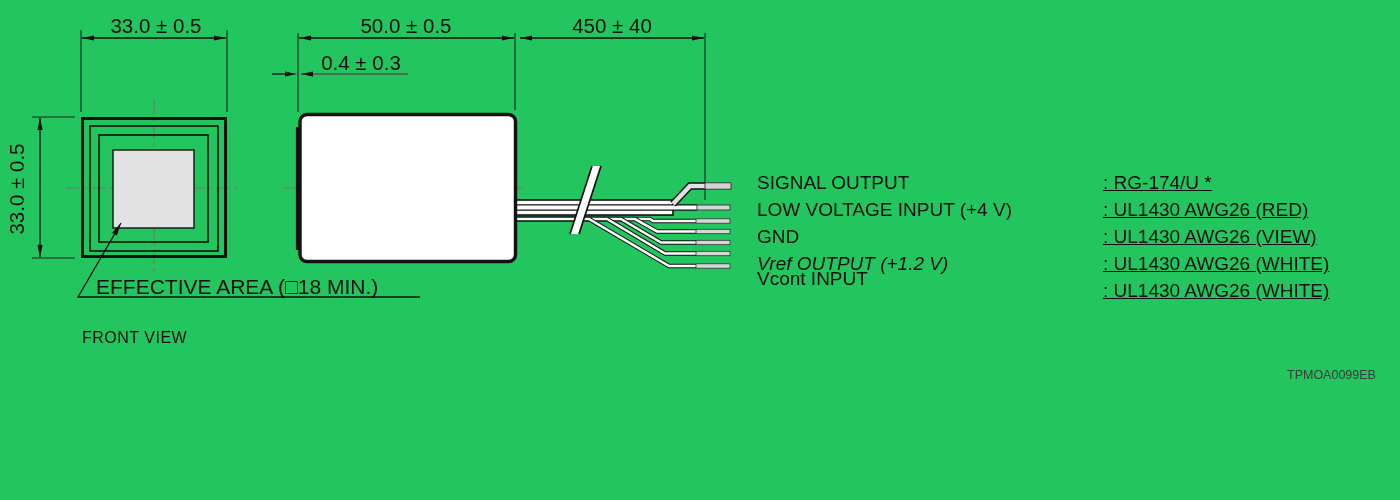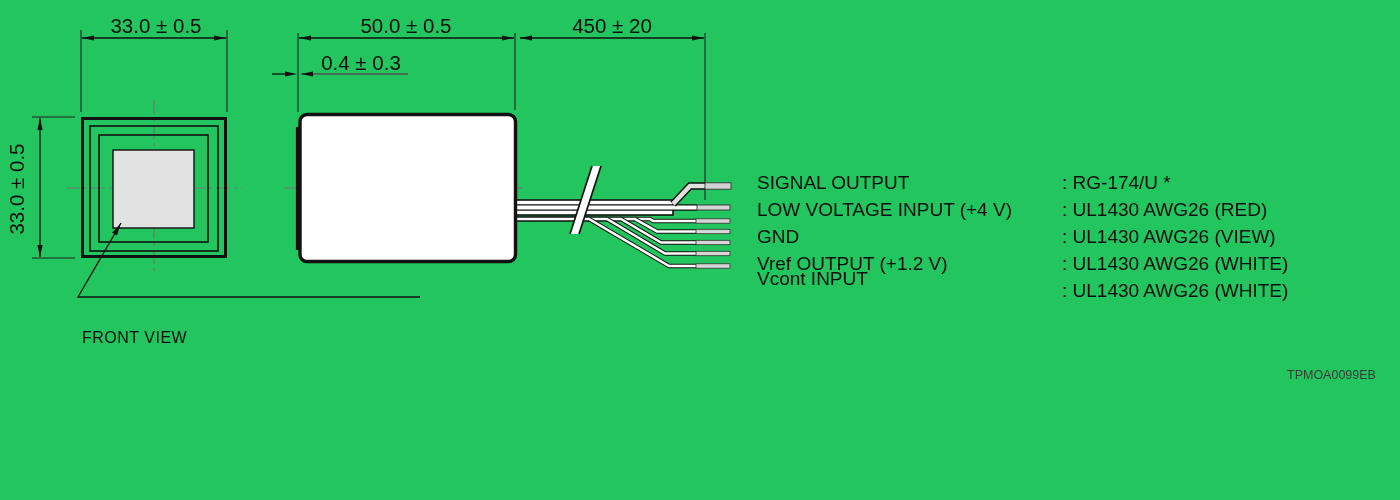--- a/index.html
+++ b/index.html
@@ -7,21 +7,21 @@
     position:relative;width:1400px;height:500px;background:#22c55e;overflow:hidden;
     font-family:"Liberation Sans","DejaVu Sans",sans-serif;color:#0f0f0f;
   }
   #drawing-svg{position:absolute;left:0;top:0;}
   .txt{position:absolute;white-space:nowrap;font-size:19px;line-height:26px;color:#0f0f0f;}
   .dim{font-size:20.5px;text-align:center;}
   .rot{transform:rotate(-90deg);transform-origin:center;}
   .viewlabel{font-size:16px;letter-spacing:0.5px;}
   .eff{font-size:21px;}
   .wire-row .name{position:absolute;left:757px;}
-  .wire-row .spec{position:absolute;left:1062px;}
+  .wire-row .spec{position:absolute;left:1103px;text-decoration:underline;}
   .code{font-size:12.5px;color:#3a3a3a;}
 </style>
 </head>
 <body>
 
 <div id="canvas">
 
   <svg id="drawing-svg" width="1400" height="500" viewBox="0 0 1400 500">
 
     <g stroke="#222" stroke-width="1.1" fill="none">
@@ -129,42 +129,43 @@
       <rect x="300" y="114.5" width="215.5" height="147" rx="7" fill="#ffffff" stroke="#111" stroke-width="3.4"></rect>
     </g>
   </svg>
 
   <div class="txt dim" style="left:84px;top:13px;width:144px;">33.0 ± 0.5</div>
 
   <div class="txt dim rot" style="left:-55px;top:176px;width:144px;">33.0 ± 0.5</div>
 
   <div class="txt dim" style="left:334px;top:13px;width:144px;">50.0 ± 0.5</div>
 
-  <div class="txt dim" style="left:542px;top:13px;width:140px;">450 ± 20</div>
+  <div class="txt dim" style="left:542px;top:13px;width:140px;">450 ± 40</div>
 
   <div class="txt dim" style="left:291px;top:50px;width:140px;">0.4 ± 0.3</div>
 
+  <div class="txt eff" style="left:96px;top:274px;">EFFECTIVE AREA (□18 MIN.)</div>
 
   <div class="txt viewlabel" style="left:82px;top:325px;">FRONT VIEW</div>
 
 
   <div class="wire-row">
     <span class="txt name" style="top:170px;">SIGNAL OUTPUT</span>
     <span class="txt spec" style="top:170px;">: RG-174/U *</span>
   </div>
   <div class="wire-row">
     <span class="txt name" style="top:197px;">LOW VOLTAGE INPUT (+4 V)</span>
     <span class="txt spec" style="top:197px;">: UL1430 AWG26 (RED)</span>
   </div>
   <div class="wire-row">
     <span class="txt name" style="top:224px;">GND</span>
     <span class="txt spec" style="top:224px;">: UL1430 AWG26 (VIEW)</span>
   </div>
   <div class="wire-row">
-    <span class="txt name" style="top:251px;">Vref OUTPUT (+1.2 V)</span>
+    <span class="txt name" style="top:251px;font-style:italic;">Vref OUTPUT (+1.2 V)</span>
     <span class="txt spec" style="top:251px;">: UL1430 AWG26 (WHITE)</span>
   </div>
   <div class="wire-row">
     <span class="txt name" style="top:266px;">Vcont INPUT</span>
     <span class="txt spec" style="top:278px;">: UL1430 AWG26 (WHITE)</span>
   </div>
 
 
   <div class="txt code" style="left:1287px;top:362px;">TPMOA0099EB</div>
 

